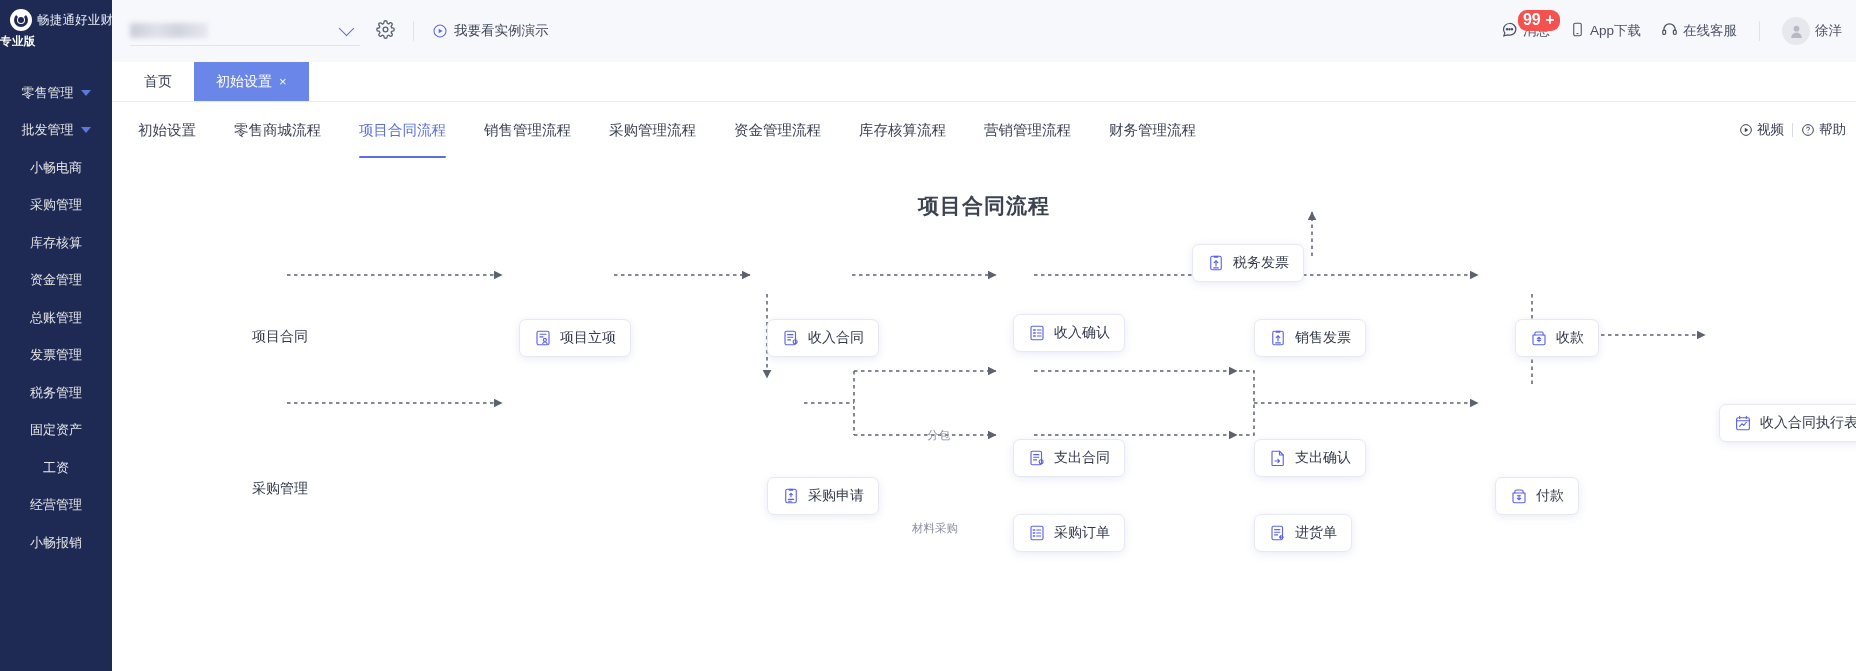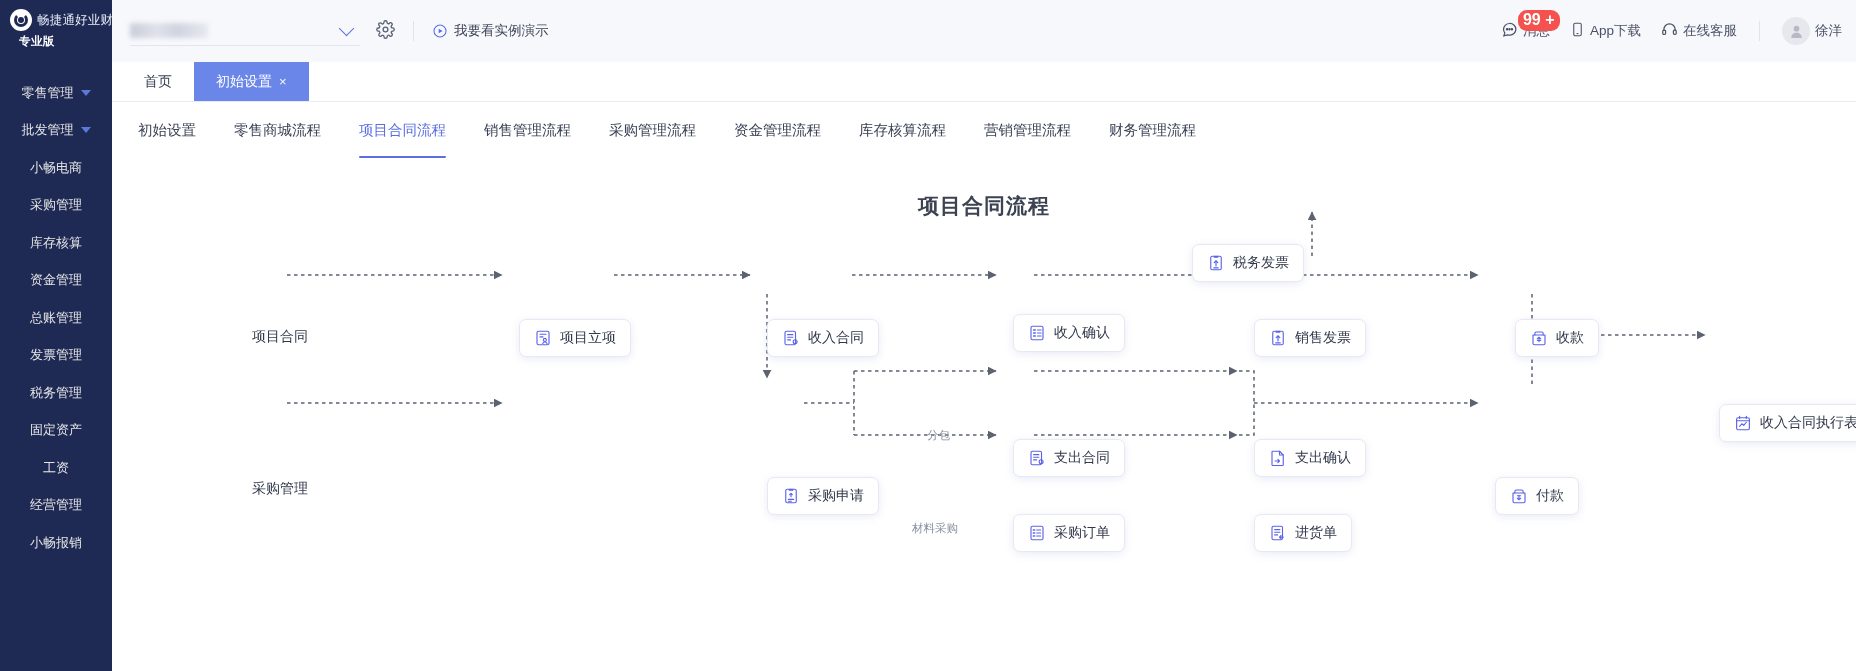--- a/index.html
+++ b/index.html
@@ -35,21 +35,21 @@
   }
   .brand-mark::after {
     content: ""; position: absolute; left: 8px; top: 8px;
     width: 6px; height: 6px; border-radius: 50%; background: #1e2a54;
   }
   .brand-text {
     color: #e8ecf7; font-size: 12.5px; margin-left: 5px;
     white-space: nowrap; letter-spacing: .2px;
   }
   .brand-badge {
-    margin-top: 3px; margin-left: 19px;
+    margin-top: 3px; margin-left: 0;
     display: inline-block; color: #fff; font-size: 11.5px;
     font-weight: 700; letter-spacing: .4px;
   }
   .nav { padding-top: 12px; }
   .nav-item {
     height: 37.5px; display: flex; align-items: center;
     justify-content: center;
     color: #e5e5e5; font-size: 13px; cursor: pointer;
     position: relative; white-space: nowrap;
   }
@@ -306,20 +306,42 @@
       <div class="subtabs" id="stabs">
         <div class="stab">初始设置</div>
           <div class="stab">零售商城流程</div>
           <div class="stab active">项目合同流程</div>
           <div class="stab">销售管理流程</div>
           <div class="stab">采购管理流程</div>
           <div class="stab">资金管理流程</div>
           <div class="stab">库存核算流程</div>
           <div class="stab">营销管理流程</div>
           <div class="stab">财务管理流程</div>
+          <div class="subtabs-right" id="srlinks">
+            <span class="srlink">
+              <span style="display: flex;">
+                <svg width="14" height="14" viewBox="0 0 24 24" fill="none" stroke="#3a4154" stroke-width="1.7">
+                  <circle cx="12" cy="12" r="9.2"></circle>
+                  <path d="M10 8.3l6 3.7-6 3.7z" fill="#3a4154" stroke="none"></path>
+                </svg>
+              </span>
+              <span>视频</span>
+            </span>
+            <span class="srdiv"></span>
+            <span class="srlink">
+              <span style="display: flex;">
+                <svg width="14" height="14" viewBox="0 0 24 24" fill="none" stroke="#3a4154" stroke-width="1.7">
+                  <circle cx="12" cy="12" r="9.2"></circle>
+                  <path d="M9.6 9.4a2.5 2.5 0 1 1 3.3 2.4c-.6.25-.9.8-.9 1.5"></path>
+                  <circle cx="12" cy="16.7" r=".9" fill="#3a4154" stroke="none"></circle>
+                </svg>
+              </span>
+              <span>帮助</span>
+            </span>
+          </div>
       </div>
 
       <h1 class="flow-title">项目合同流程</h1>
 
       <div class="canvas" id="canvas">
         <svg class="wires" width="1744" height="420">
           <defs>
             <marker id="ah" markerWidth="7" markerHeight="7" refX="5.6" refY="3" orient="auto">
               <path d="M0,0 L6,3 L0,6 z" fill="#5c6270"></path>
             </marker>

